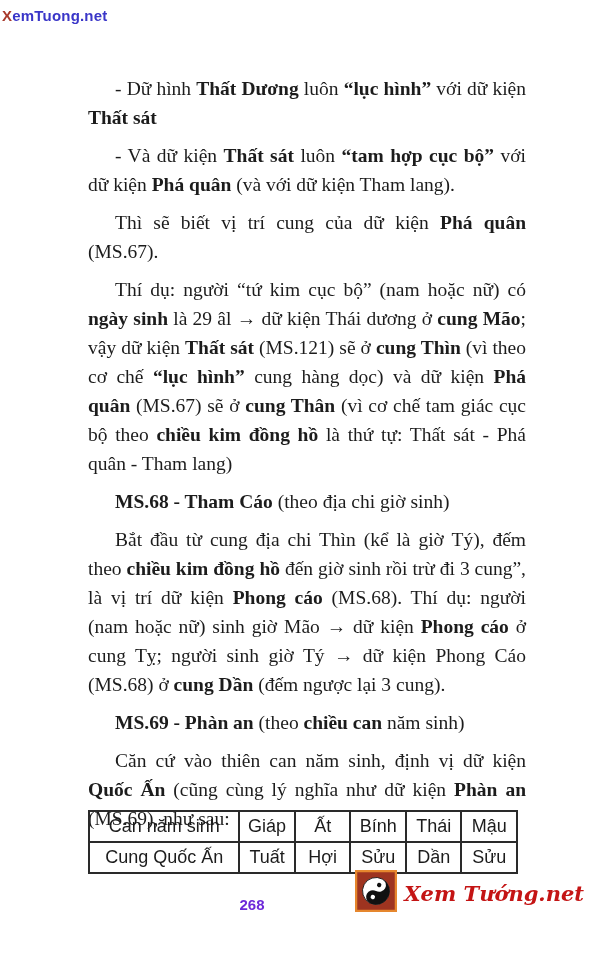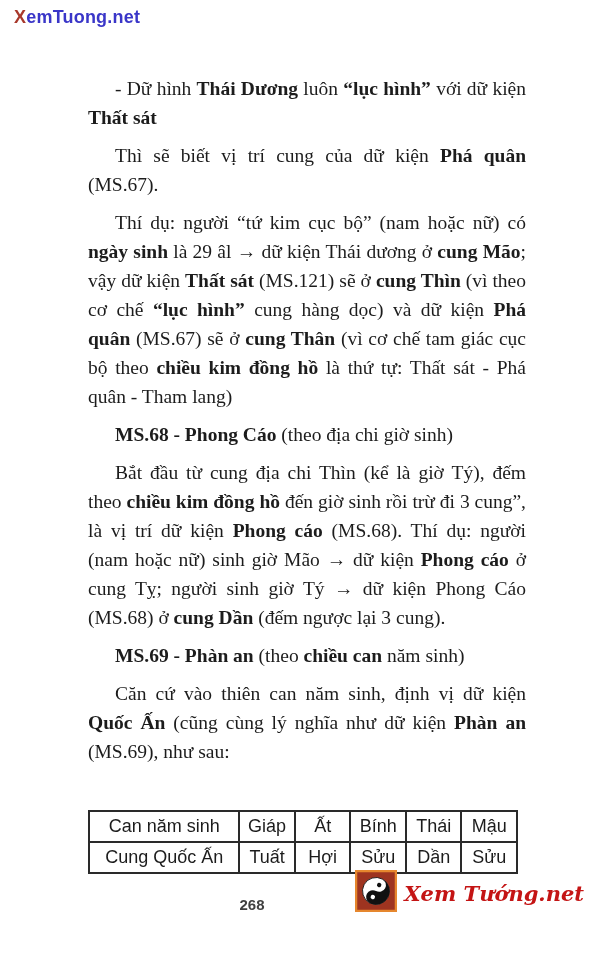--- a/index.html
+++ b/index.html
@@ -5,23 +5,23 @@
   * { box-sizing: border-box; }
   html, body { margin: 0; padding: 0; }
   body {
     width: 600px; height: 975px;
     background: #ffffff;
     font-family: "Liberation Serif", serif;
     position: relative;
     overflow: hidden;
   }
   .site-link {
-    position: absolute; top: 7px; left: 14px;
+    position: absolute; top: 7px; left: 2px;
     font-family: "Liberation Sans", sans-serif;
-    font-weight: bold; font-size: 18px;
+    font-weight: bold; font-size: 15px;
     text-decoration: none; cursor: pointer;
     letter-spacing: 0.2px;
   }
   .site-link .x-red { color: #a8392c; }
   .site-link .rest-blue { color: #3a36c8; }
 
   .content {
     position: absolute; left: 88px; top: 74px; width: 438px;
     font-size: 19.5px; line-height: 29px; color: #1c1c1c;
   }
@@ -43,21 +43,21 @@
     height: 31px; padding: 0 2px;
     overflow: hidden; white-space: nowrap;
   }
   .data-table td.label-col { width: 130px; }
   .data-table td.val-col { width: 48px; }
 
   .page-number {
     position: absolute; top: 896px; left: 0; width: 504px;
     text-align: center;
     font-family: "Liberation Sans", sans-serif;
-    font-weight: bold; font-size: 15px; color: #404040;
+    font-weight: bold; font-size: 15px; color: #6d28d9;
   }
 
   .logo {
     position: absolute; top: 870px; right: 16px;
     display: flex; align-items: center; gap: 7px;
     cursor: pointer;
     padding-left: 16px;
   }
   .logo-text {
     font-family: "DejaVu Serif", serif;
@@ -67,24 +67,25 @@
   }
 </style>
 </head>
 <body>
 
 <div class="site-link">
   <span class="x-red">X</span><span class="rest-blue">emTuong.net</span>
 </div>
 
 <div class="content">
-    <p class="para"><span>- Dữ hình </span><b>Thái Dương</b><span> luôn </span><b>“lục hình”</b><span> với dữ kiện </span><b>Thất sát</b></p>
+    <p class="para"><span>- Dữ hình </span><b>Thất Dương</b><span> luôn </span><b>“lục hình”</b><span> với dữ kiện </span><b>Thất sát</b></p>
+    <p class="para"><span>- Và dữ kiện </span><b>Thất sát</b><span> luôn </span><b>“tam hợp cục bộ”</b><span> với dữ kiện </span><b>Phá quân</b><span> (và với dữ kiện Tham lang).</span></p>
     <p class="para"><span>Thì sẽ biết vị trí cung của dữ kiện </span><b>Phá quân</b><span> (MS.67).</span></p>
     <p class="para"><span>Thí dụ: người “tứ kim cục bộ” (nam hoặc nữ) có </span><b>ngày sinh</b><span> là 29 âl → dữ kiện Thái dương ở </span><b>cung Mão</b><span>; vậy dữ kiện </span><b>Thất sát</b><span> (MS.121) sẽ ở </span><b>cung Thìn</b><span> (vì theo cơ chế </span><b>“lục hình”</b><span> cung hàng dọc) và dữ kiện </span><b>Phá quân</b><span> (MS.67) sẽ ở </span><b>cung Thân</b><span> (vì cơ chế tam giác cục bộ theo </span><b>chiều kim đồng hồ</b><span> là thứ tự: Thất sát - Phá quân - Tham lang)</span></p>
-    <p class="heading"><b>MS.68 - Phong Cáo</b><span> (theo địa chi giờ sinh)</span></p>
+    <p class="heading"><b>MS.68 - Tham Cáo</b><span> (theo địa chi giờ sinh)</span></p>
     <p class="para"><span>Bắt đầu từ cung địa chi Thìn (kể là giờ Tý), đếm theo </span><b>chiều kim đồng hồ</b><span> đến giờ sinh rồi trừ đi 3 cung”, là vị trí dữ kiện </span><b>Phong cáo</b><span> (MS.68). Thí dụ: người (nam hoặc nữ) sinh giờ Mão → dữ kiện </span><b>Phong cáo</b><span> ở cung Tỵ; người sinh giờ Tý → dữ kiện Phong Cáo (MS.68) ở </span><b>cung Dần</b><span> (đếm ngược lại 3 cung).</span></p>
     <p class="heading"><b>MS.69 - Phàn an</b><span> (theo </span><b>chiều can</b><span> năm sinh)</span></p>
     <p class="para"><span>Căn cứ vào thiên can năm sinh, định vị dữ kiện </span><b>Quốc Ấn</b><span> (cũng cùng lý nghĩa như dữ kiện </span><b>Phàn an</b><span> (MS.69), như sau:</span></p>
   </div>
 
 <table class="data-table">
   <tbody>
       <tr>
         <td class="label-col">Can năm sinh</td>
         <td class="val-col">Giáp</td>

